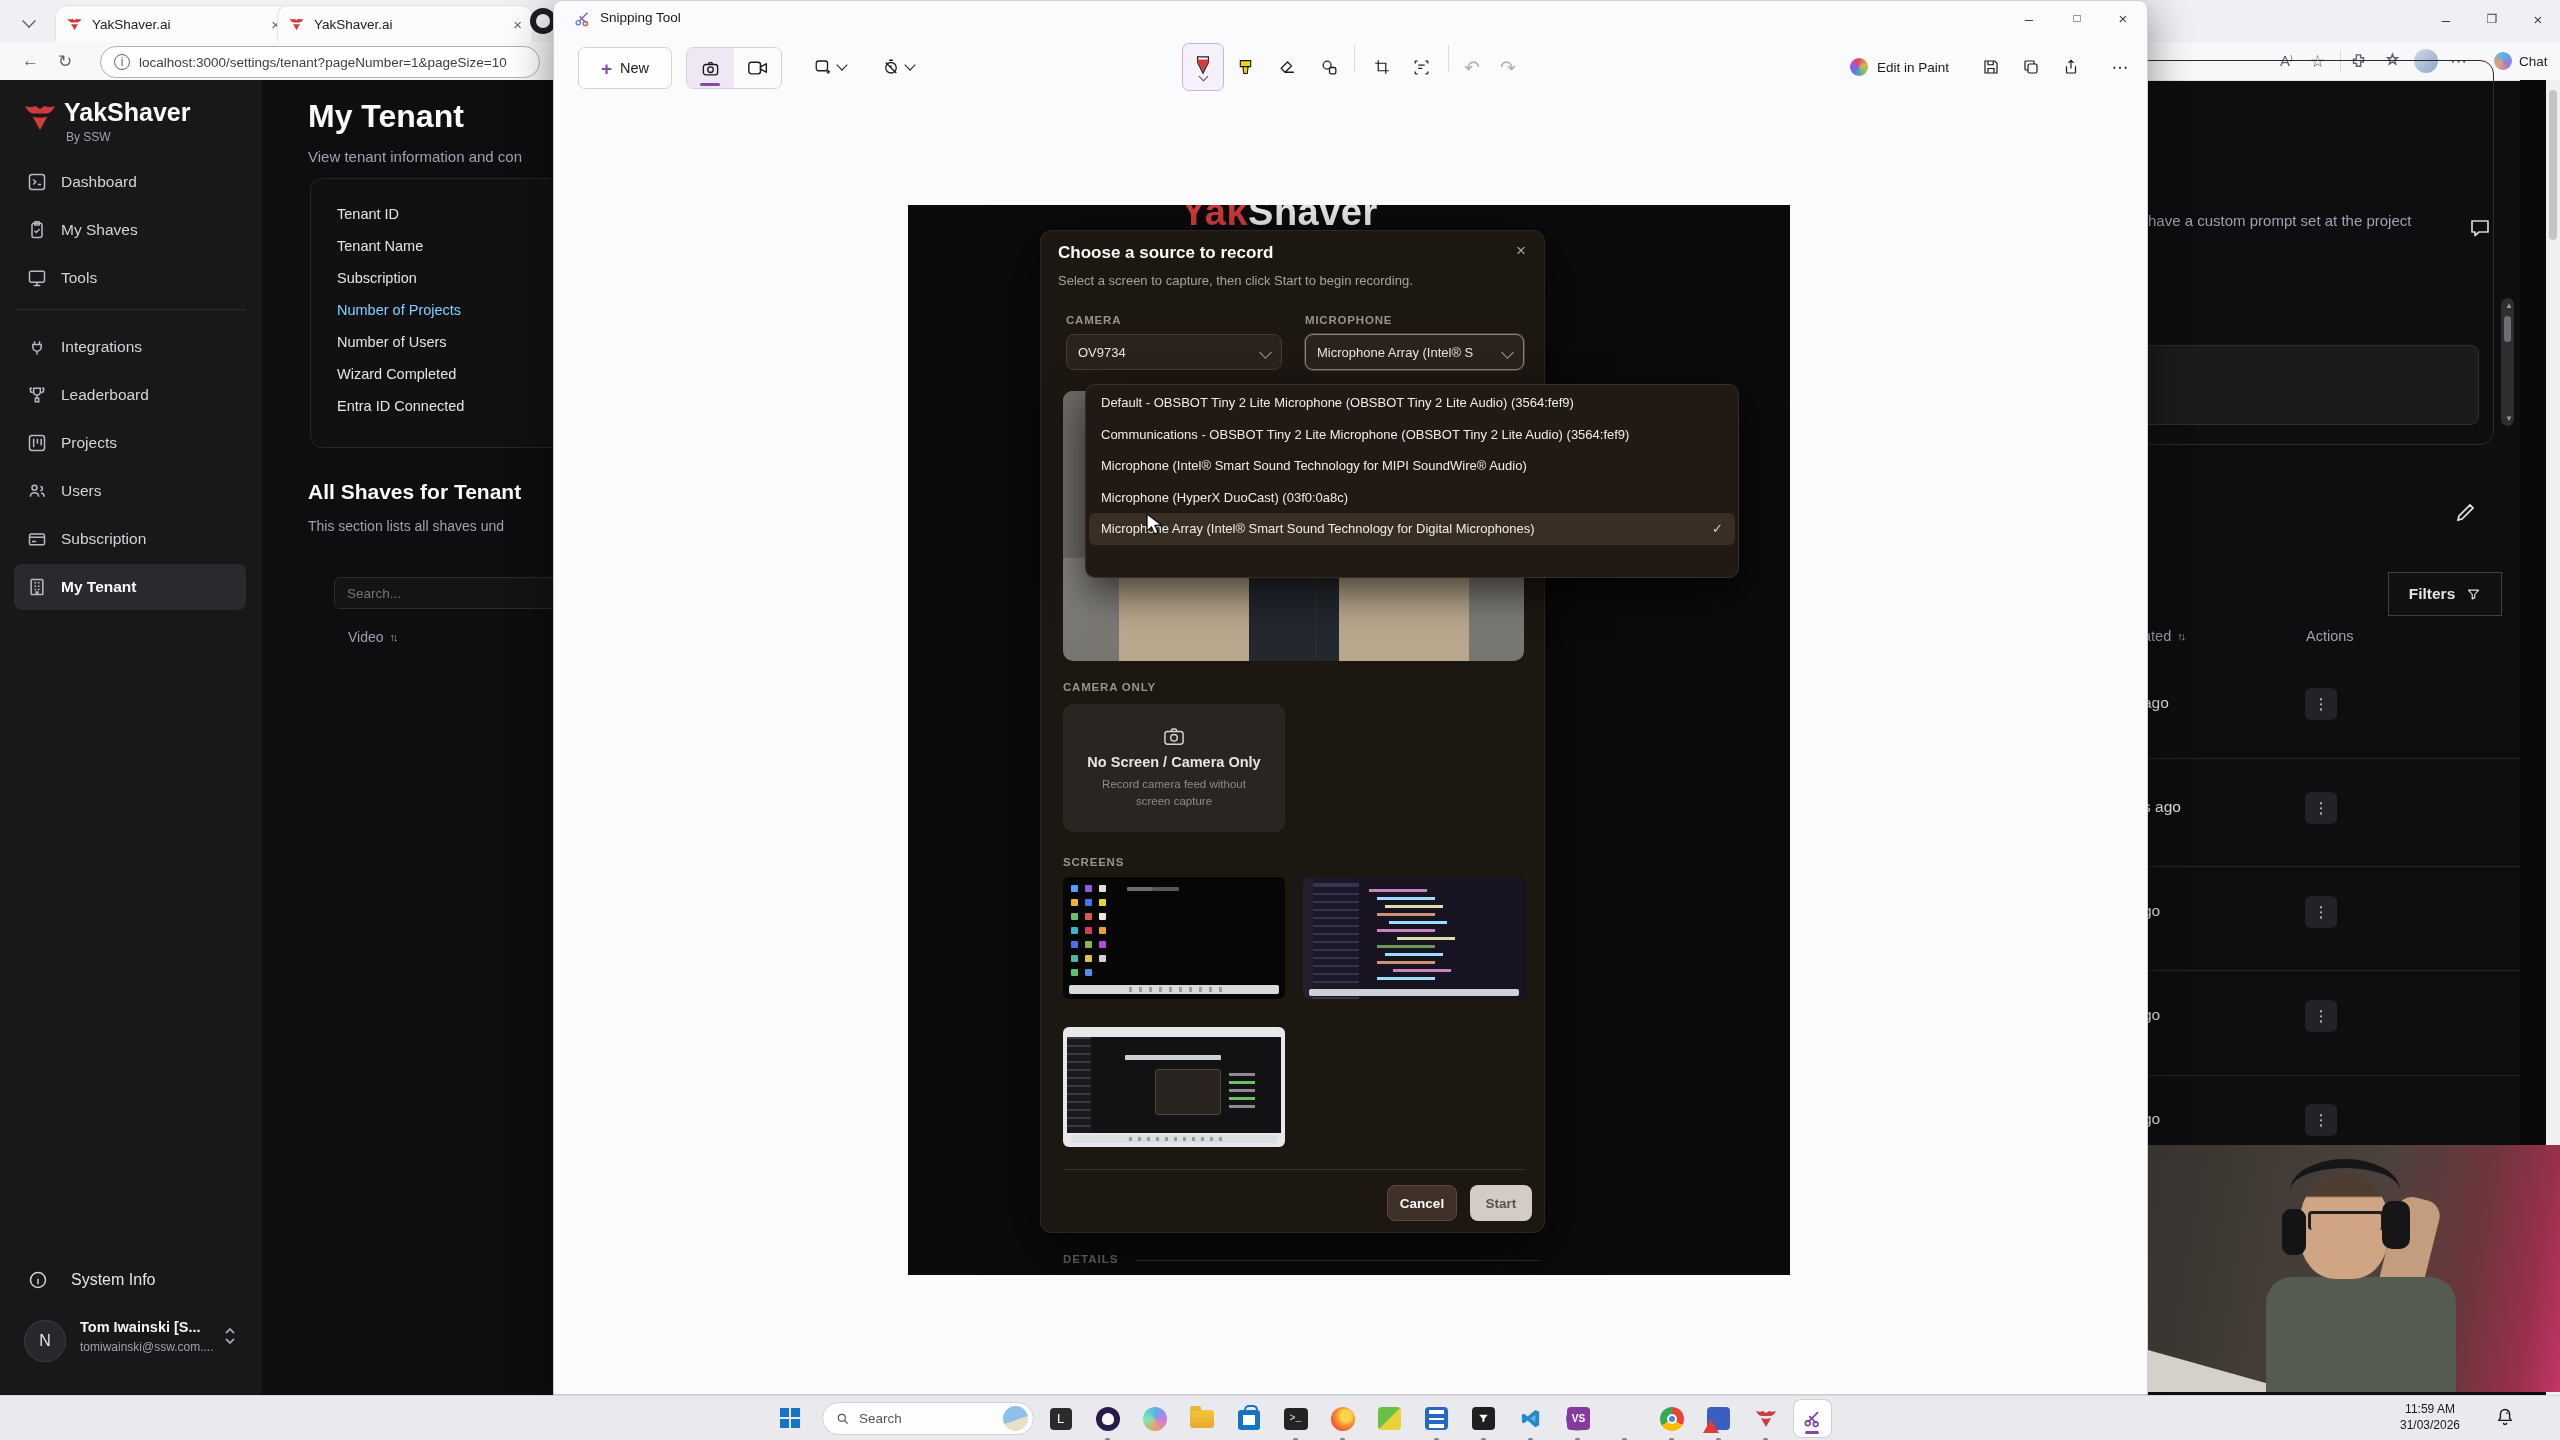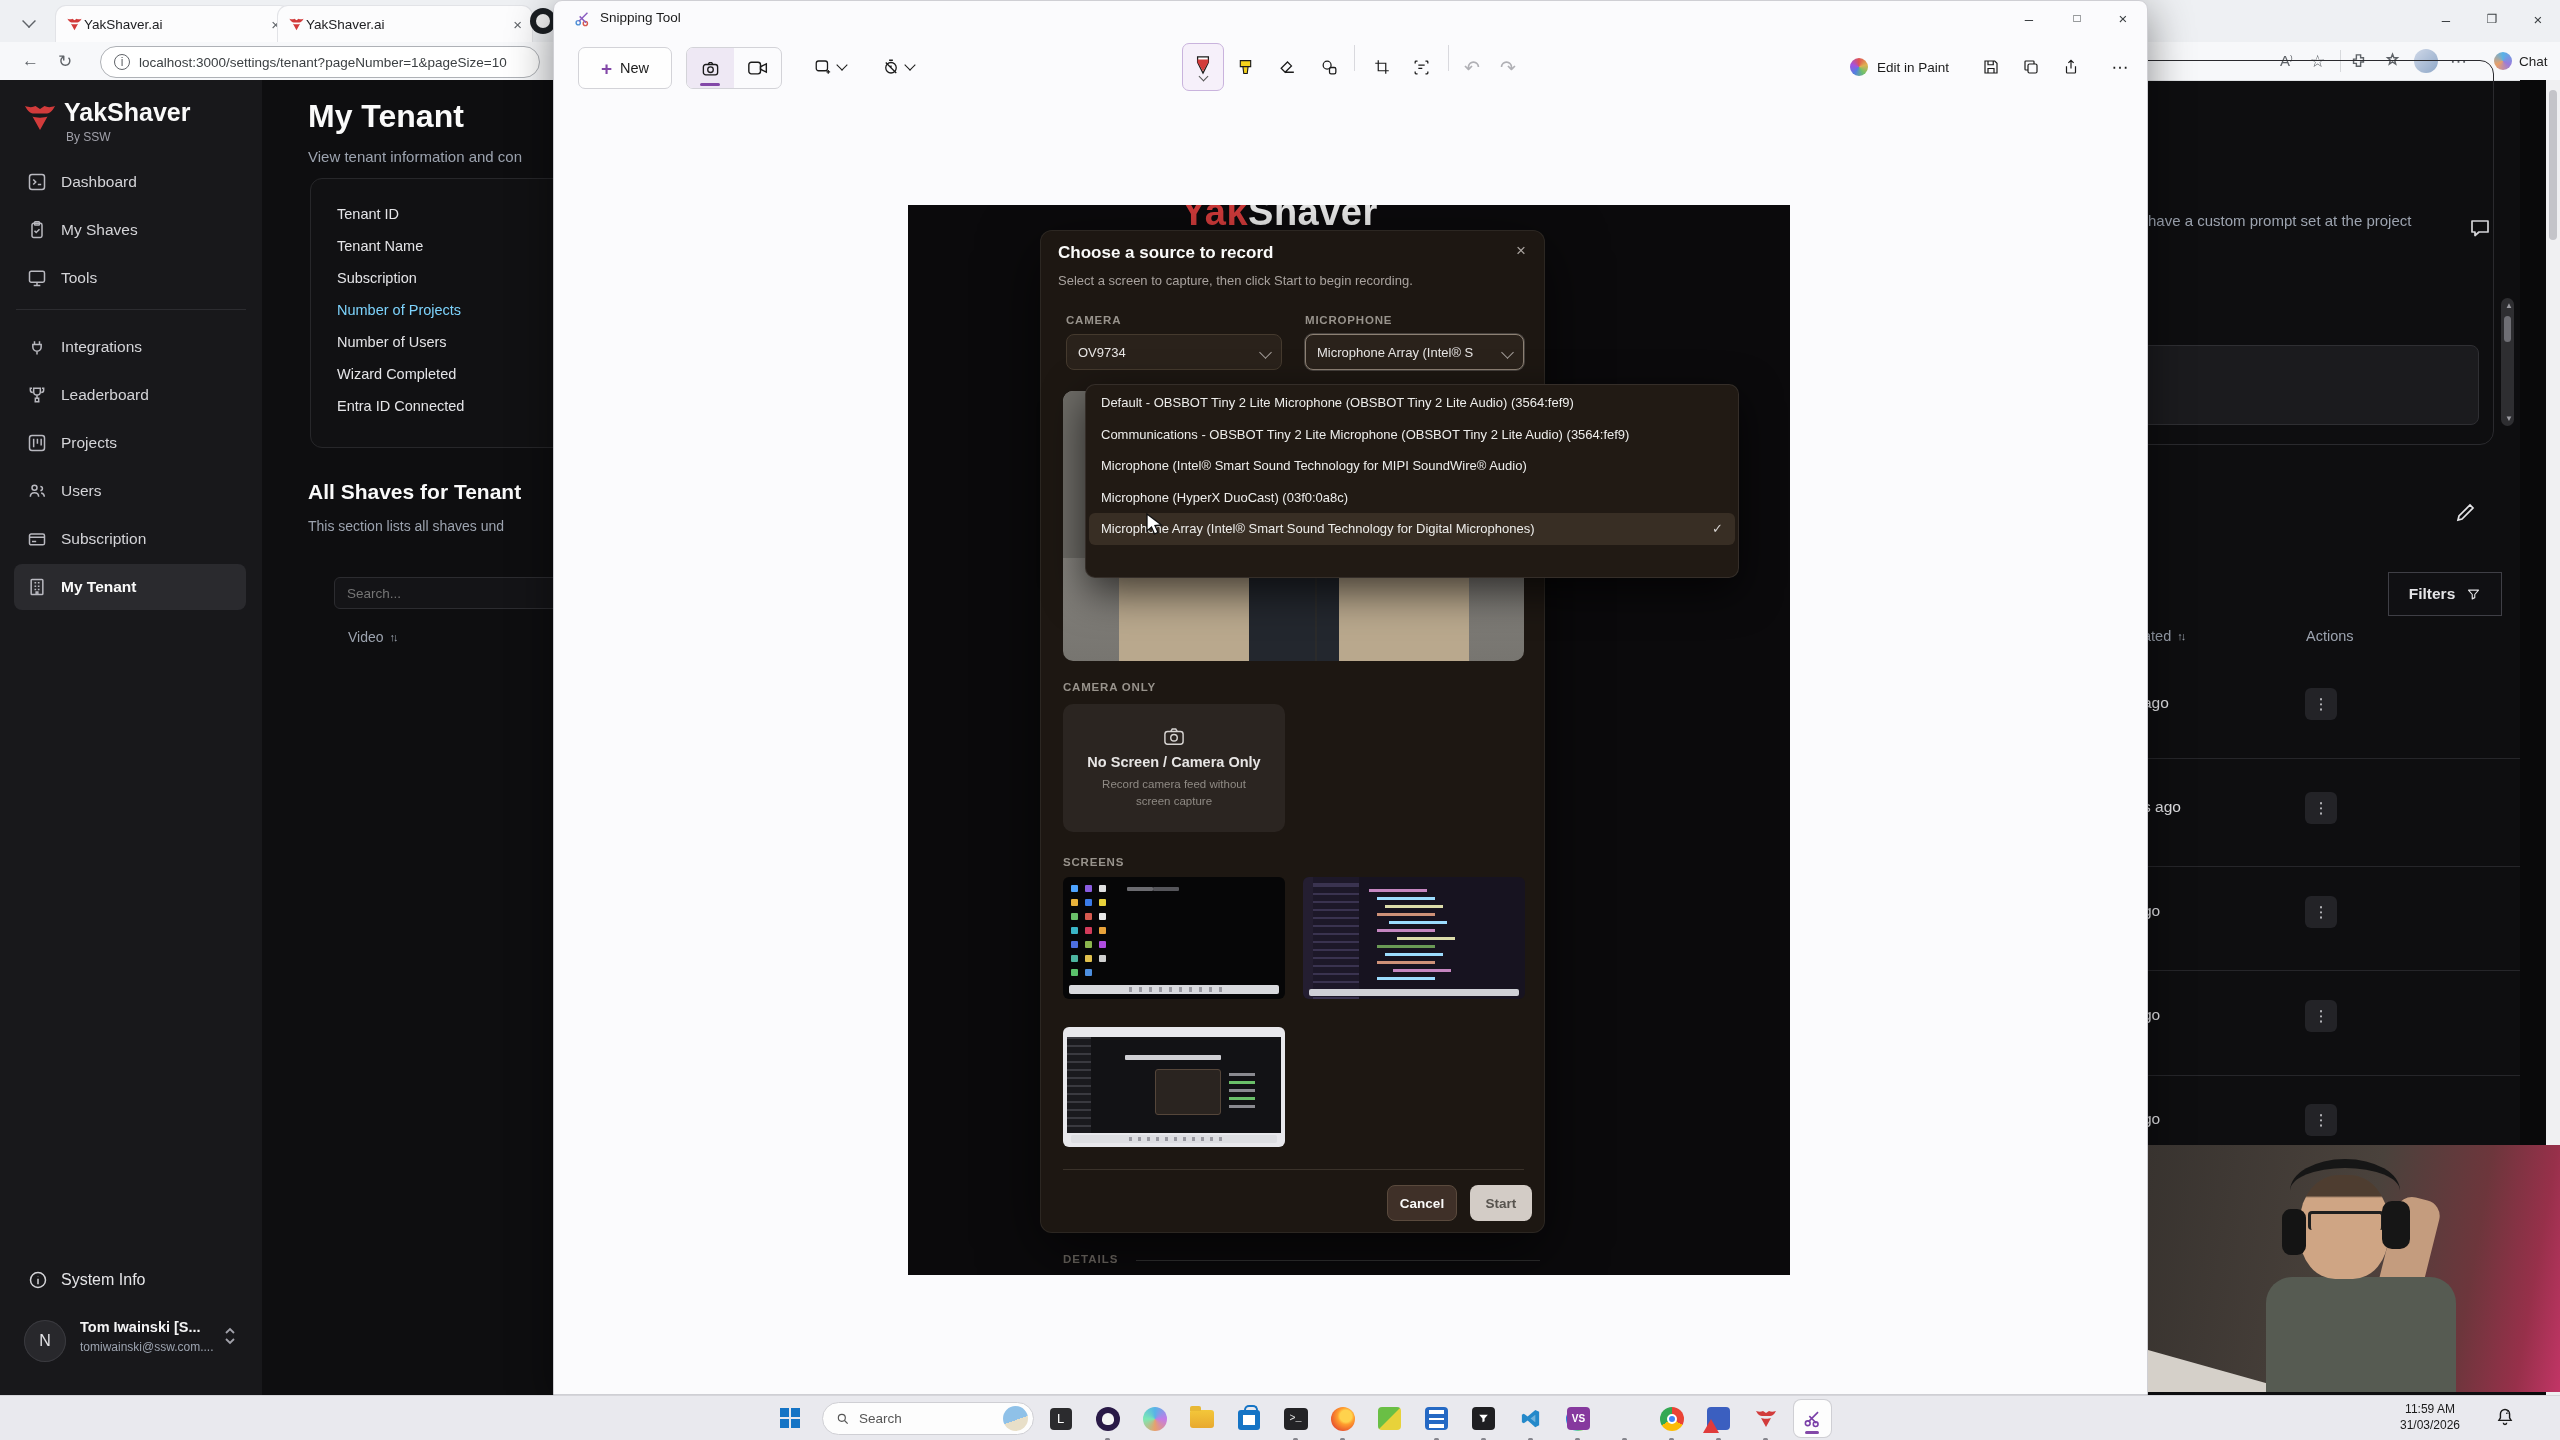--- a/index.html
+++ b/index.html
@@ -4,21 +4,21 @@
 <style>
   html,body{margin:0;padding:0;background:#333;}
   #screen{position:relative;width:2560px;height:1440px;overflow:hidden;background:#0e0e10;
     font-family:"Liberation Sans",sans-serif;-webkit-font-smoothing:antialiased;}
   .a{position:absolute;}
   .ellip{white-space:nowrap;overflow:hidden;}
   svg{display:block;}
   
   #tabbar{left:0;top:0;width:2560px;height:42px;background:#eef0f3;}
   .tab{top:6px;height:36px;background:#fcfcfd;border-radius:10px 10px 0 0;box-shadow:0 0 0 1px #e2e3e7;
-       display:flex;align-items:center;padding:0 10px;gap:1px;}
+       display:flex;align-items:center;padding:0 10px;gap:9px;}
   .tab-label{font-size:13.5px;color:#202124;flex:1;}
   .tab-x{color:#5f6368;font-size:15px;line-height:1;}
   #urlrow{left:0;top:42px;width:2560px;height:38px;background:#f7f8fa;border-bottom:1px solid #e1e3e6;}
   .chromeico{color:#5f6368;font-size:17px;}
   #urlpill{left:100px;top:4px;width:412px;height:30px;background:#fff;border:1px solid #aeb1b6;border-radius:16px;
     display:flex;align-items:center;gap:9px;padding:0 13px;}
   #urltext{font-size:13.5px;color:#3c4043;}
   .winbtn{width:46px;height:34px;display:flex;align-items:center;justify-content:center;color:#3c4043;font-size:15px;}
   .chatpill{display:flex;align-items:center;gap:7px;height:30px;padding:0 12px;border-radius:15px;}
   
@@ -183,21 +183,21 @@
       <span>Subscription</span>
     </div>
     <div class="a nav active" style="top:484px;">
       <svg width="20" height="20" viewBox="0 0 24 24" fill="none" stroke-width="1.8">
           <rect x="5" y="3" width="14" height="18" rx="1"></rect>
           <path d="M9 7h2M13 7h2M9 11h2M13 11h2M9 15h2M13 15h2M11 21v-3h2v3"></path>
         </svg>
       <span>My Tenant</span>
     </div>
 
-    <div class="a" style="left:28px;top:1190px;display:flex;align-items:center;gap:13px;color:#e4e4e7;font-size:16px;">
+    <div class="a" style="left:28px;top:1190px;display:flex;align-items:center;gap:23px;color:#e4e4e7;font-size:16px;">
       <svg width="20" height="20" viewBox="0 0 24 24" fill="none" stroke="#d4d4d8" stroke-width="1.8">
           <circle cx="12" cy="12" r="9"></circle>
           <path d="M12 10.5V17M12 7.2v.2"></path>
         </svg>
       <span>System Info</span>
     </div>
     <div class="a" style="left:24px;top:1240px;width:42px;height:42px;border-radius:50%;background:#28282c;box-shadow:inset 0 0 0 1px #3a3a3f;display:flex;align-items:center;justify-content:center;color:#e4e4e7;font-size:16px;">
         <span>N</span>
       </div>
     <div class="a ellip" style="left:80px;top:1239px;width:140px;font-size:14.5px;font-weight:700;color:#f4f4f5;">Tom Iwainski [S...</div>

